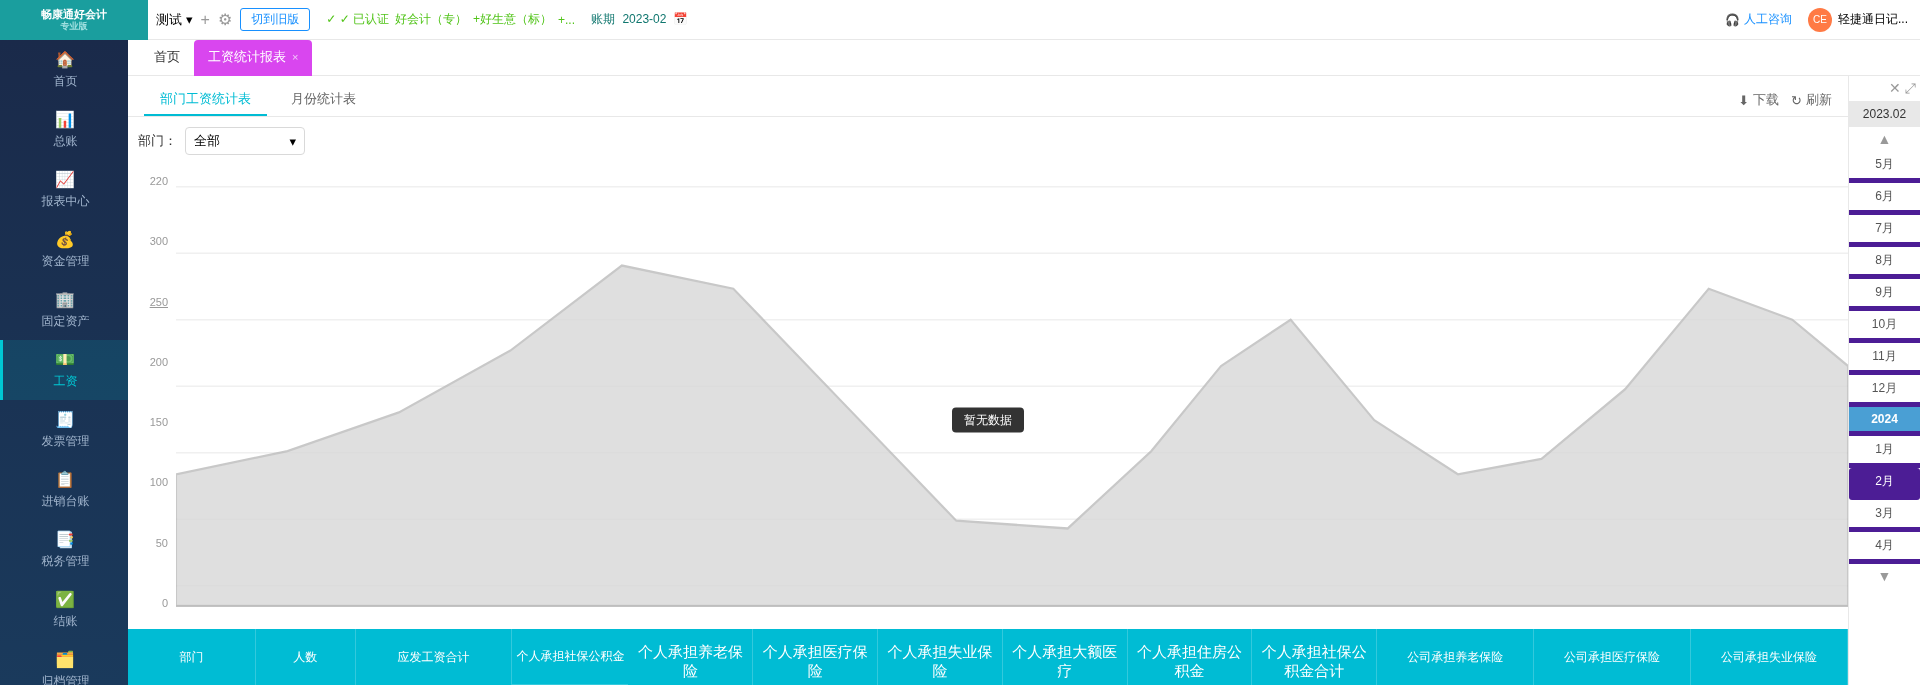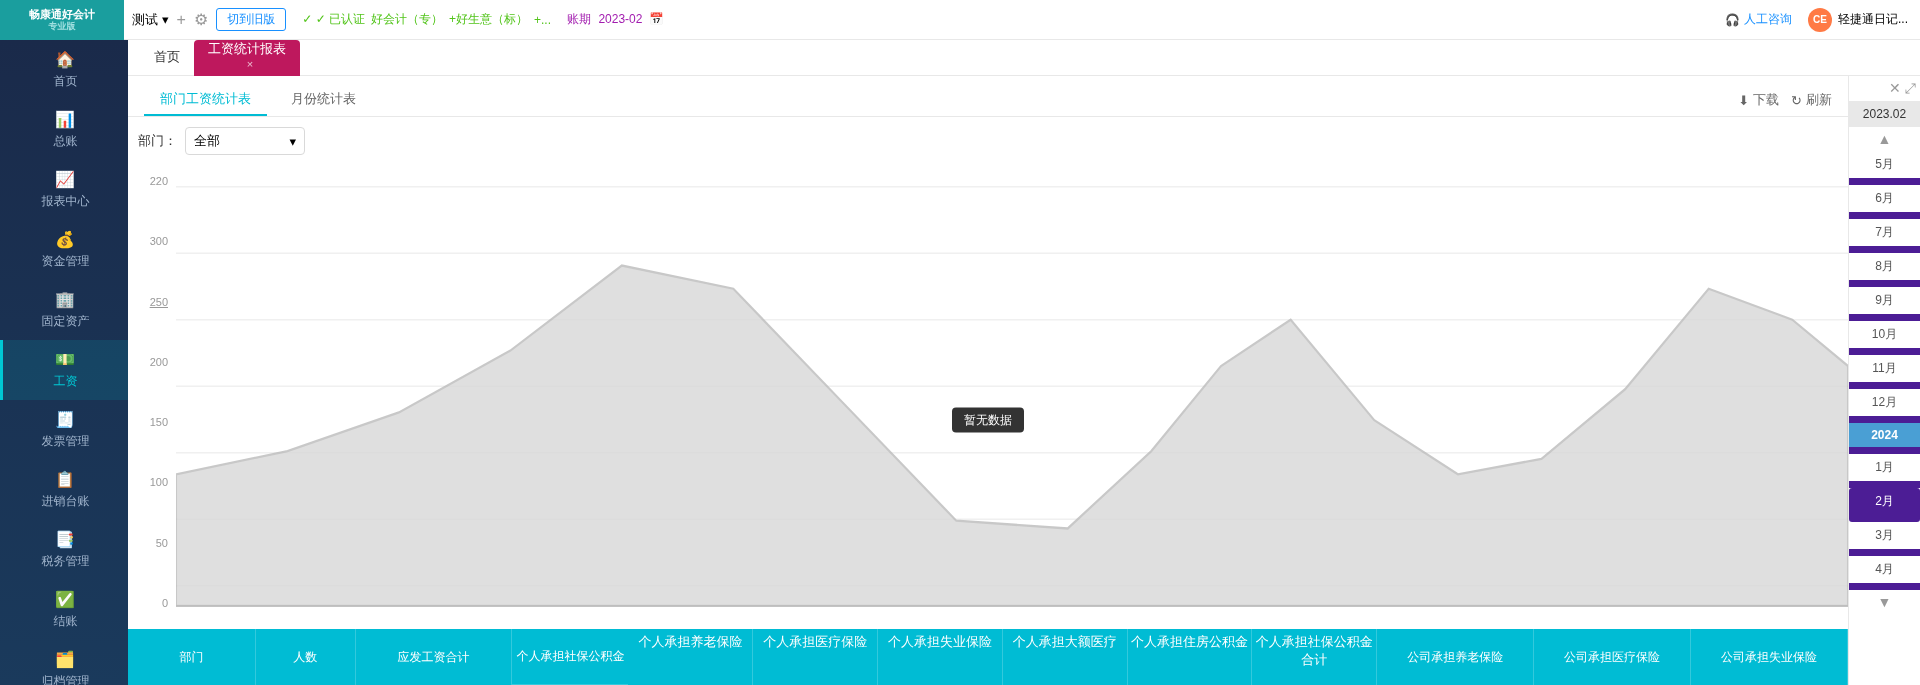--- a/index.html
+++ b/index.html
@@ -10,42 +10,42 @@
       height: 40px;
       background: #fff;
       display: flex;
       align-items: center;
       padding: 0 12px;
       border-bottom: 1px solid #e8e8e8;
       gap: 8px;
       flex-shrink: 0;
     }
     .top-header .logo-area {
-      width: 124px;
+      width: 148px;
       background: #1a9e9e;
       height: 40px;
       display: flex;
       align-items: center;
       justify-content: center;
       color: #fff;
       font-size: 12px;
       font-weight: bold;
       flex-shrink: 0;
       margin-left: -12px;
     }
     .logo-area .logo-text { font-size: 11px; line-height: 1.2; text-align: center; }
     .logo-area .logo-sub { font-size: 9px; color: #a0e0e0; }
     .header-dropdown { display: flex; align-items: center; gap: 4px; cursor: pointer; }
     .btn-old { border: 1px solid #1890ff; color: #1890ff; background: #fff; padding: 2px 10px; border-radius: 3px; font-size: 12px; cursor: pointer; }
     .header-badges { display: flex; align-items: center; gap: 6px; margin-left: 8px; color: #52c41a; font-size: 12px; }
-    .header-period { margin-left: 8px; font-size: 12px; color: #a21caf; }
+    .header-period { margin-left: 8px; font-size: 12px; color: #0f766e; }
     .header-right { margin-left: auto; display: flex; align-items: center; gap: 16px; }
     .header-right .service { color: #1890ff; font-size: 12px; cursor: pointer; display: flex; align-items: center; gap: 4px; }
     .header-right .user { display: flex; align-items: center; gap: 6px; font-size: 12px; cursor: pointer; }
-    .avatar-circle { width: 24px; height: 24px; border-radius: 50%; background: #ff7a45; display: flex; align-items: center; justify-content: center; color: #fff; font-size: 10px; font-weight: bold; }
+    .avatar-circle { width: 24px; height: 24px; border-radius: 50%; background: #ff7a45; display: flex; align-items: center; justify-content: center; color: #fff; font-size: 10px; font-weight: normal; }
 
     
     .main-layout { display: flex; flex: 1; overflow: hidden; }
 
     
     .sidebar {
       width: 128px;
       background: linear-gradient(180deg, #1a2a4a 0%, #1a3a5c 100%);
       display: flex;
       flex-direction: column;
@@ -83,25 +83,24 @@
       padding: 0 14px;
       height: 36px;
       display: flex;
       align-items: center;
       cursor: pointer;
       font-size: 13px;
       color: #666;
       border-bottom: 2px solid transparent;
     }
     .tab-item.active {
-      background: #be185d;
+      background: #d946ef;
       color: #fff;
       border-radius: 4px 4px 0 0;
       margin-right: 4px;
-      flex-direction: column;
     }
     .tab-close { margin-left: 6px; font-size: 11px; cursor: pointer; opacity: 0.7; }
     .tab-item-plain { color: #333; }
 
     
     .inner-content { flex: 1; display: flex; overflow: hidden; position: relative; }
     .main-panel { flex: 1; display: flex; flex-direction: column; overflow: hidden; background: #fff; }
 
     
     .sub-tabs {
@@ -202,26 +201,26 @@
       align-items: center;
       justify-content: center;
     }
     .th-group-cells {
       display: flex;
       flex: 1;
     }
     .th-group-cell {
       flex: 1;
       color: #fff;
-      font-size: 13px;
+      font-size: 15px;
       padding: 4px 2px;
       text-align: center;
       border-right: 1px solid rgba(255,255,255,0.2);
       display: flex;
-      align-items: flex-start;
+      align-items: flex-end;
       justify-content: center;
     }
     .th-group-cell:last-child { border-right: none; }
 
     
     .right-panel {
       width: 72px;
       background: #fff;
       border-left: 1px solid #e8e8e8;
       display: flex;
@@ -253,21 +252,21 @@
       color: #999;
       cursor: pointer;
     }
     .date-month {
       width: 100%;
       text-align: center;
       padding: 5px 4px;
       font-size: 12px;
       color: #555;
       cursor: pointer;
-      border-bottom: 7px solid #4c1d95;
+      border-bottom: 5px solid #4c1d95;
     }
     .date-month.active { background: #4c1d95; color: #fff; border-radius: 3px; }
     .date-month.year-label {
       background: #4a9fd4;
       color: #fff;
       font-weight: bold;
       cursor: default;
     }
     .panel-btn { cursor: pointer; color: #999; font-size: 14px; }
   </style>

